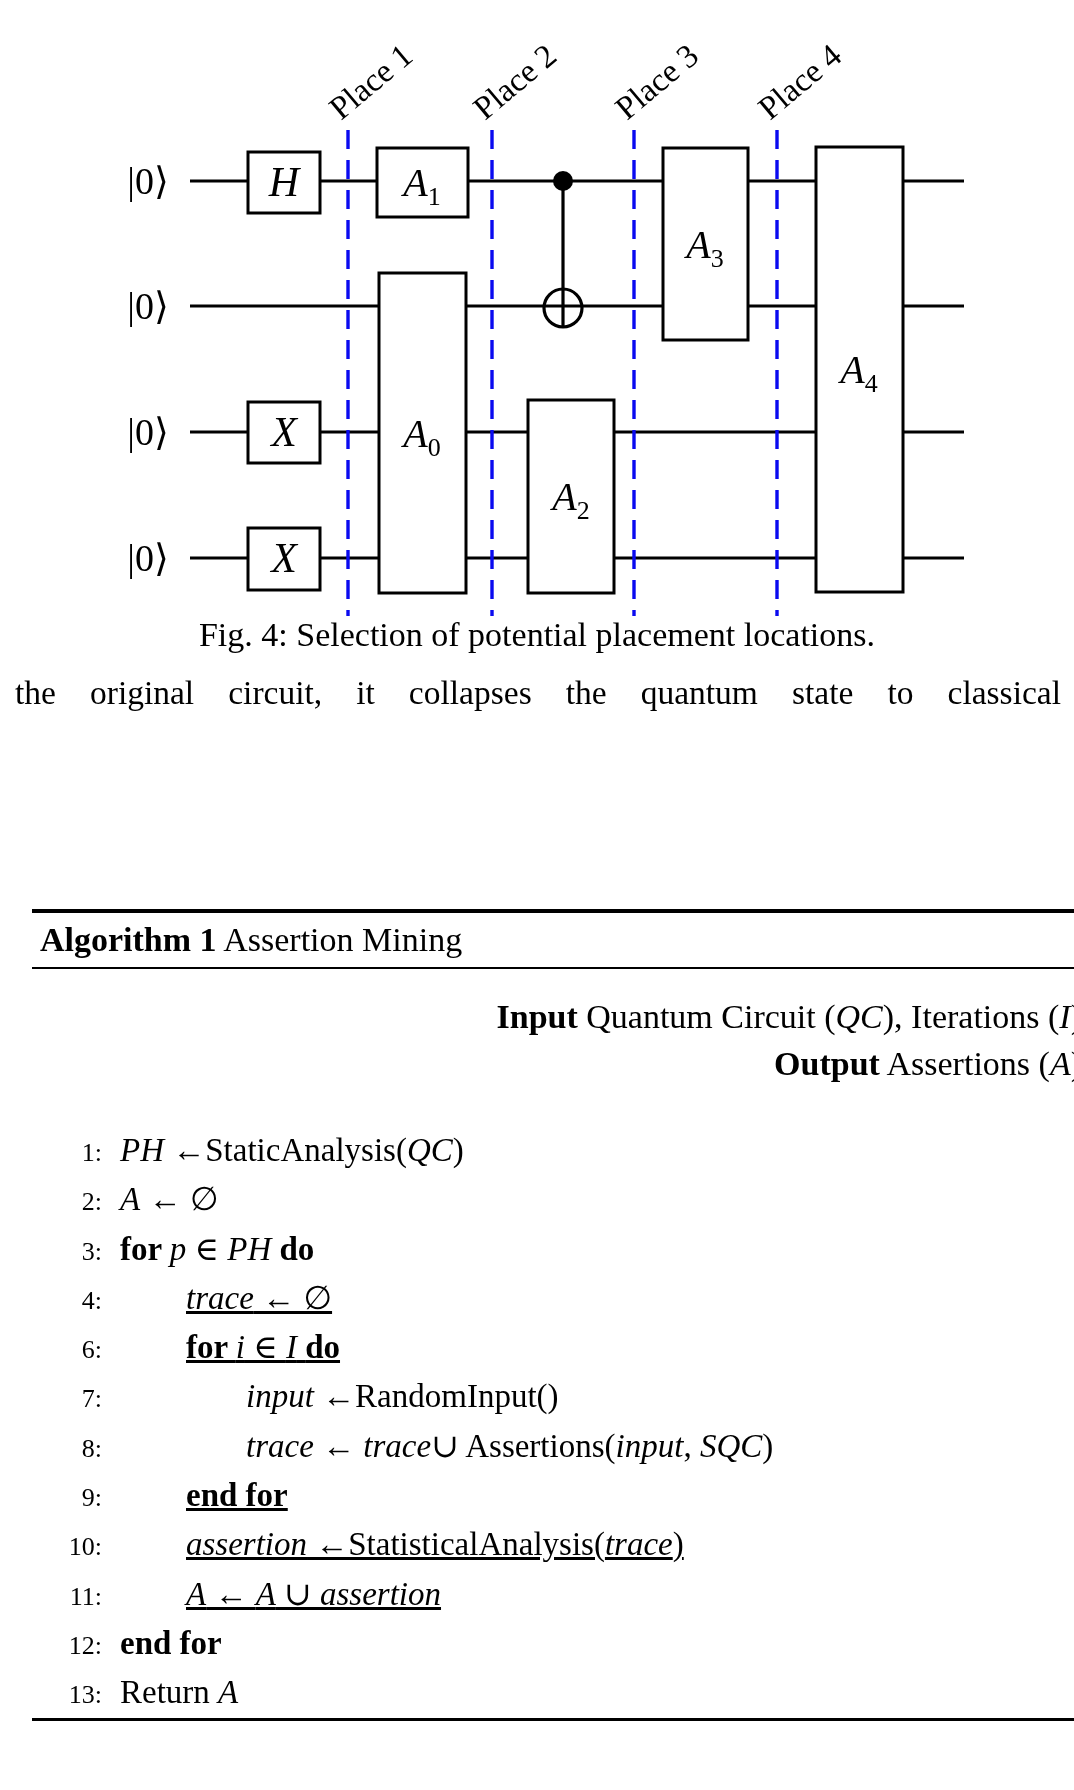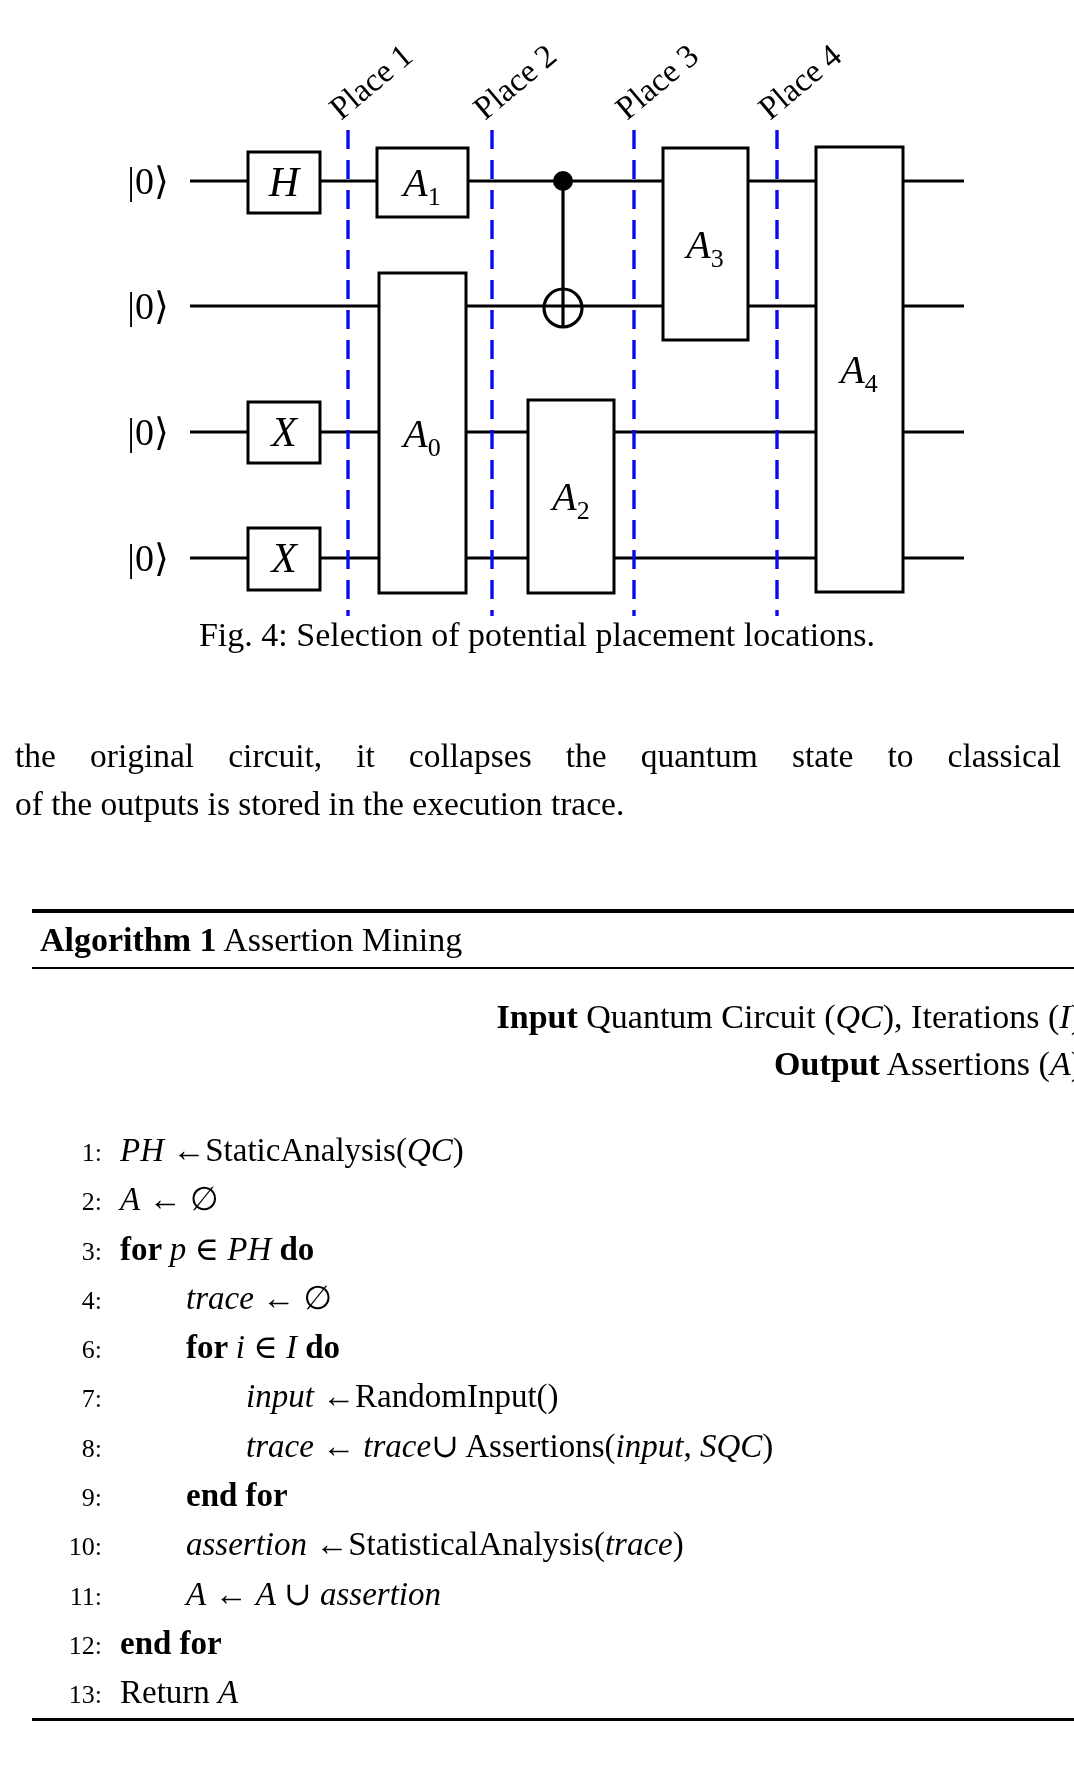--- a/index.html
+++ b/index.html
@@ -24,41 +24,41 @@
   .gate-letter { font-size:42px; font-style:italic; }
   .gate-script { font-size:40px; font-style:italic; }
   .gate-sub { font-size:26px; font-style:normal; }
   .place-label { font-size:33px; }
   .fig-caption {
     position:absolute; top:616px; left:0; width:1074px;
     text-align:center; font-size:34px;
   }
   
   .paragraph {
-    position:absolute; top:732px; left:15px; width:1046px;
+    position:absolute; top:669px; left:15px; width:1046px;
     font-size:33.5px; line-height:47.5px;
   }
   .para-line { text-align:justify; text-align-last:justify; white-space:normal; }
   .para-line.last { text-align-last:left; }
   
   .algorithm { position:absolute; top:909px; left:32px; width:1050px; font-size:33px; }
   .rule-thick { height:4px; background:#000000; }
   .rule-thin  { height:2px; background:#000000; }
   .rule-bottom{ height:3px; background:#000000; }
   .alg-header { height:54px; line-height:54px; padding-left:8px; font-size:34px; }
   .alg-io { margin-top:24px; padding-left:79px; }
   .io-line { height:47px; line-height:47px; font-size:34px;text-align:right; }
   .alg-lines { margin-top:39px; }
   .alg-line { height:49.3px; line-height:49.3px; white-space:nowrap; }
   .lineno {
     display:inline-block; width:70px; text-align:right;
     font-size:26px; vertical-align:baseline;
   }
   .stmt.ind0 { margin-left:18px; }
-  .stmt.ind1 { margin-left:84px; }
+  .stmt.ind1 { margin-left:84px;text-decoration:underline; }
   .stmt.ind2 { margin-left:144px; }
   .b { font-weight:bold; }
   .i { font-style:italic; }
 </style>
 </head>
 <body>
 
 <div class="page">
 
   <svg class="fig-svg" width="1074" height="660" viewBox="0 0 1074 660">
@@ -104,21 +104,20 @@
     <text class="place-label" transform="translate(341,121) rotate(-40)">Place 1</text>
     <text class="place-label" transform="translate(485,121) rotate(-40)">Place 2</text>
     <text class="place-label" transform="translate(627,121) rotate(-40)">Place 3</text>
     <text class="place-label" transform="translate(770,121) rotate(-40)">Place 4</text>
   </svg>
 
   <div class="fig-caption">Fig. 4: Selection of potential placement locations.</div>
 
   <div class="paragraph" id="para">
       <div class="para-line">the original circuit, it collapses the quantum state to classical</div>
-      <div class="para-line last">of the outputs is stored in the execution trace.</div>
     </div>
 
   <div class="algorithm">
     <div class="rule-thick"></div>
     <div class="alg-header" id="alg-header"><span class="b">Algorithm 1</span><span> Assertion Mining</span></div>
     <div class="rule-thin"></div>
     <div class="alg-io" id="alg-io">
         <div class="io-line"><span class="b">Input</span><span> Quantum Circuit (</span><span class="i">QC</span><span>), Iterations (</span><span class="i">I</span><span>)</span></div>
         <div class="io-line"><span class="b">Output</span><span> Assertions (</span><span class="i">A</span><span>)</span></div>
       </div>

